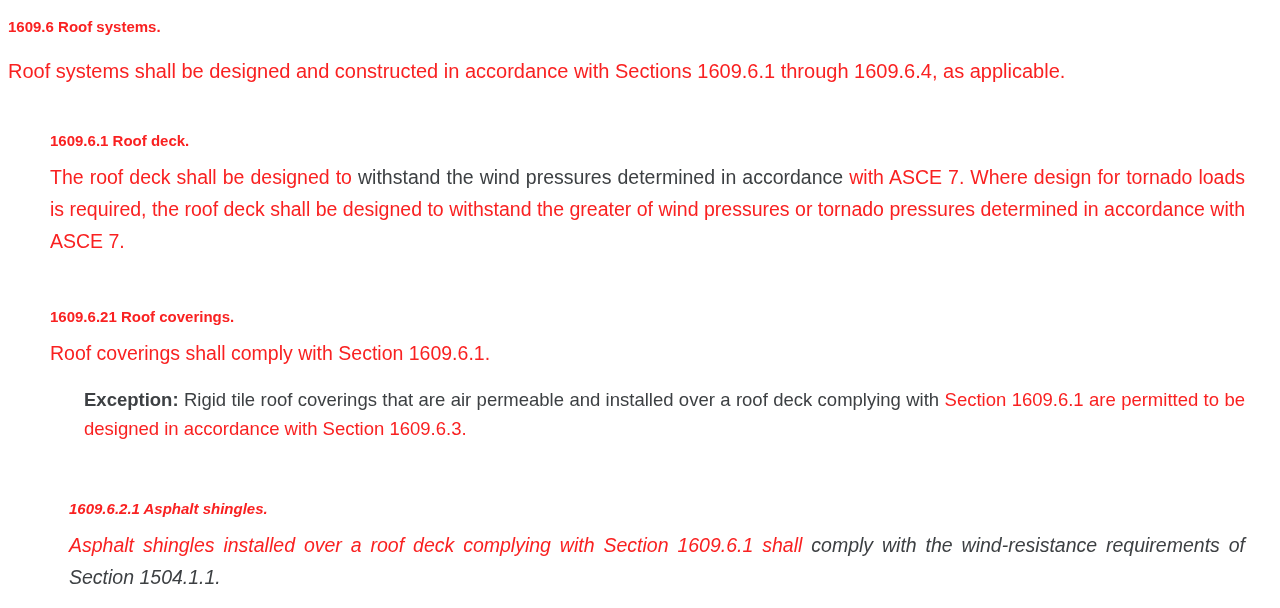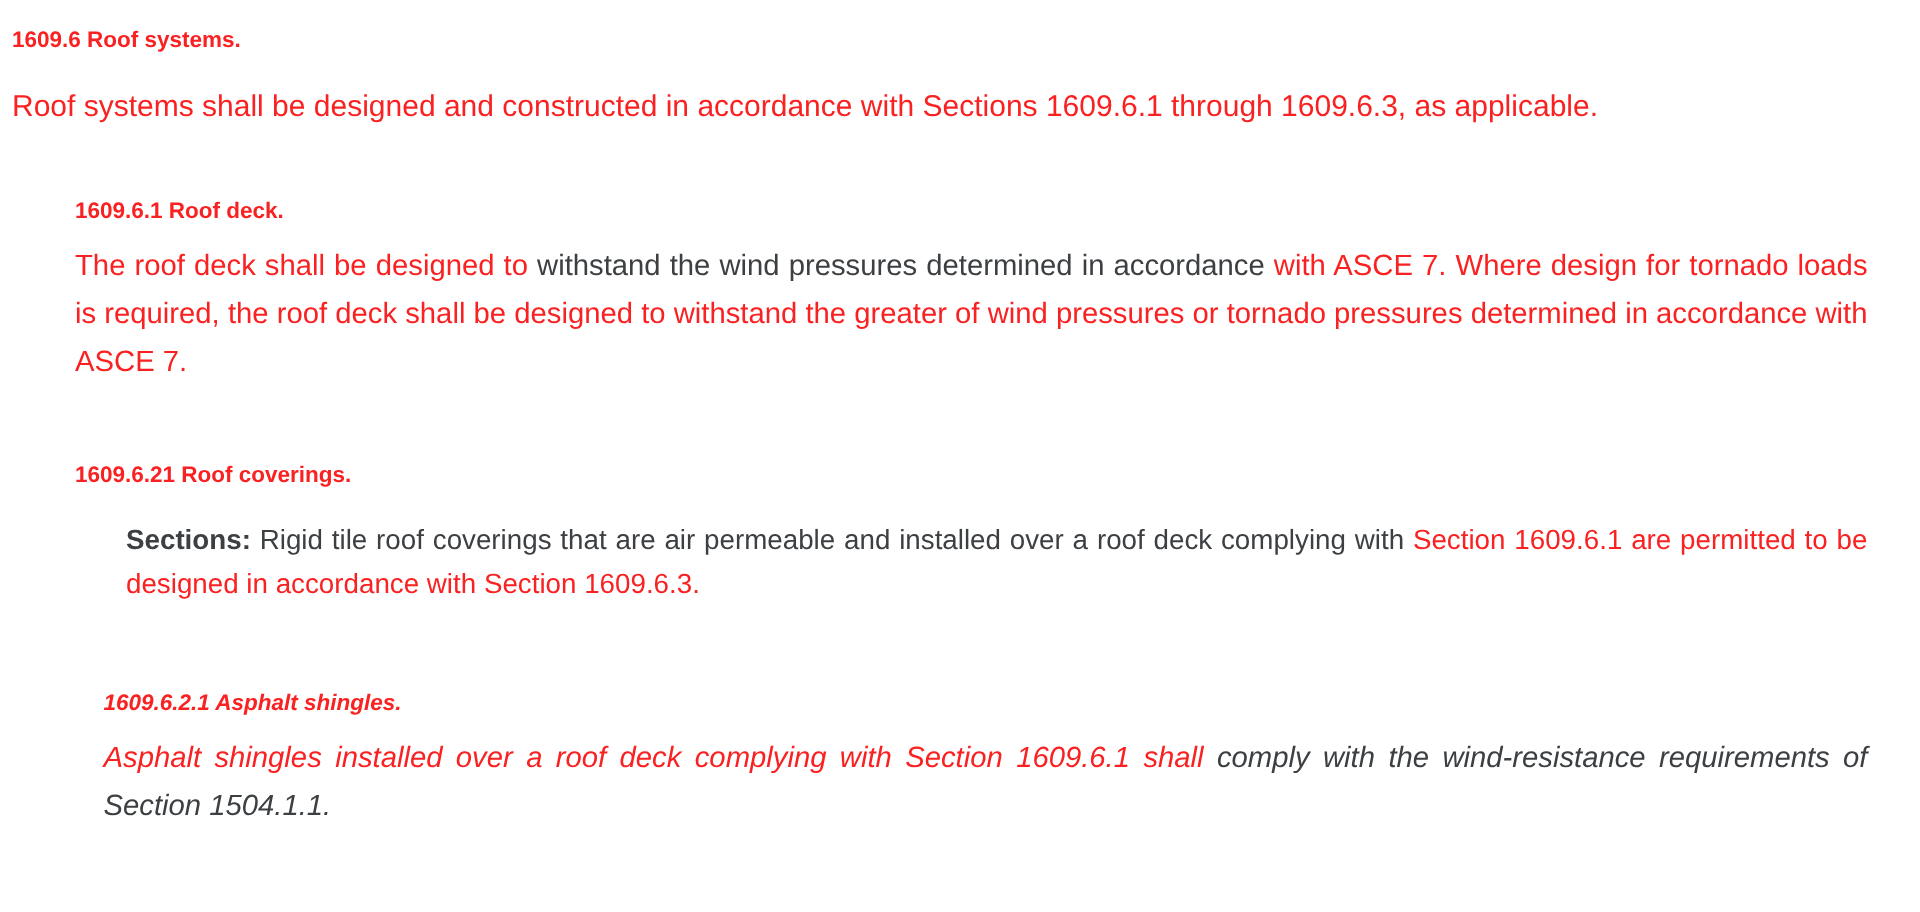--- a/index.html
+++ b/index.html
@@ -73,31 +73,32 @@
   .seg-dark{color:var(--dark);}
   .seg-dark-bold{color:var(--dark);font-weight:700;}
 </style>
 </head>
 <body>
 
 <main class="doc">
 
   <section>
     <h2 class="section-heading">1609.6 Roof systems.</h2>
-    <p class="para top-para"><span class="seg-red">Roof systems shall be designed and constructed in accordance with Sections 1609.6.1 through 1609.6.3, as applicable.</span></p>
+    <p class="para top-para"><span class="seg-red">Roof systems shall be designed and constructed in accordance with Sections 1609.6.1 through 1609.6.4, as applicable.</span></p>
 
     <section class="sub sub-1609-6-1">
       <h3 class="section-heading">1609.6.1 Roof deck.</h3>
       <p class="para justify"><span class="seg-red">The roof deck shall be designed to </span><span class="seg-dark">withstand the wind pressures determined in accordance </span><span class="seg-red">with ASCE 7. Where design for tornado loads is required, the roof deck shall be designed to withstand the greater of wind pressures or tornado pressures determined in accordance with ASCE 7.</span></p>
     </section>
 
     <section class="sub sub-1609-6-2">
       <h3 class="section-heading">1609.6.21 Roof coverings.</h3>
+      <p class="para"><span class="seg-red">Roof coverings shall comply with Section 1609.6.1.</span></p>
 
-      <p class="exception"><span class="seg-dark-bold">Sections: </span><span class="seg-dark">Rigid tile roof coverings that are air permeable and installed over a roof deck complying with </span><span class="seg-red">Section 1609.6.1 are permitted to be designed in accordance with Section 1609.6.3.</span></p>
+      <p class="exception"><span class="seg-dark-bold">Exception: </span><span class="seg-dark">Rigid tile roof coverings that are air permeable and installed over a roof deck complying with </span><span class="seg-red">Section 1609.6.1 are permitted to be designed in accordance with Section 1609.6.3.</span></p>
 
       <section class="sub-1609-6-2-1">
         <h4 class="section-heading">1609.6.2.1 Asphalt shingles.</h4>
         <p class="para justify"><span class="seg-red">Asphalt shingles installed over a roof deck complying with Section 1609.6.1 shall </span><span class="seg-dark">comply with the wind-resistance requirements of Section 1504.1.1.</span></p>
       </section>
     </section>
   </section>
 
 </main>
 

